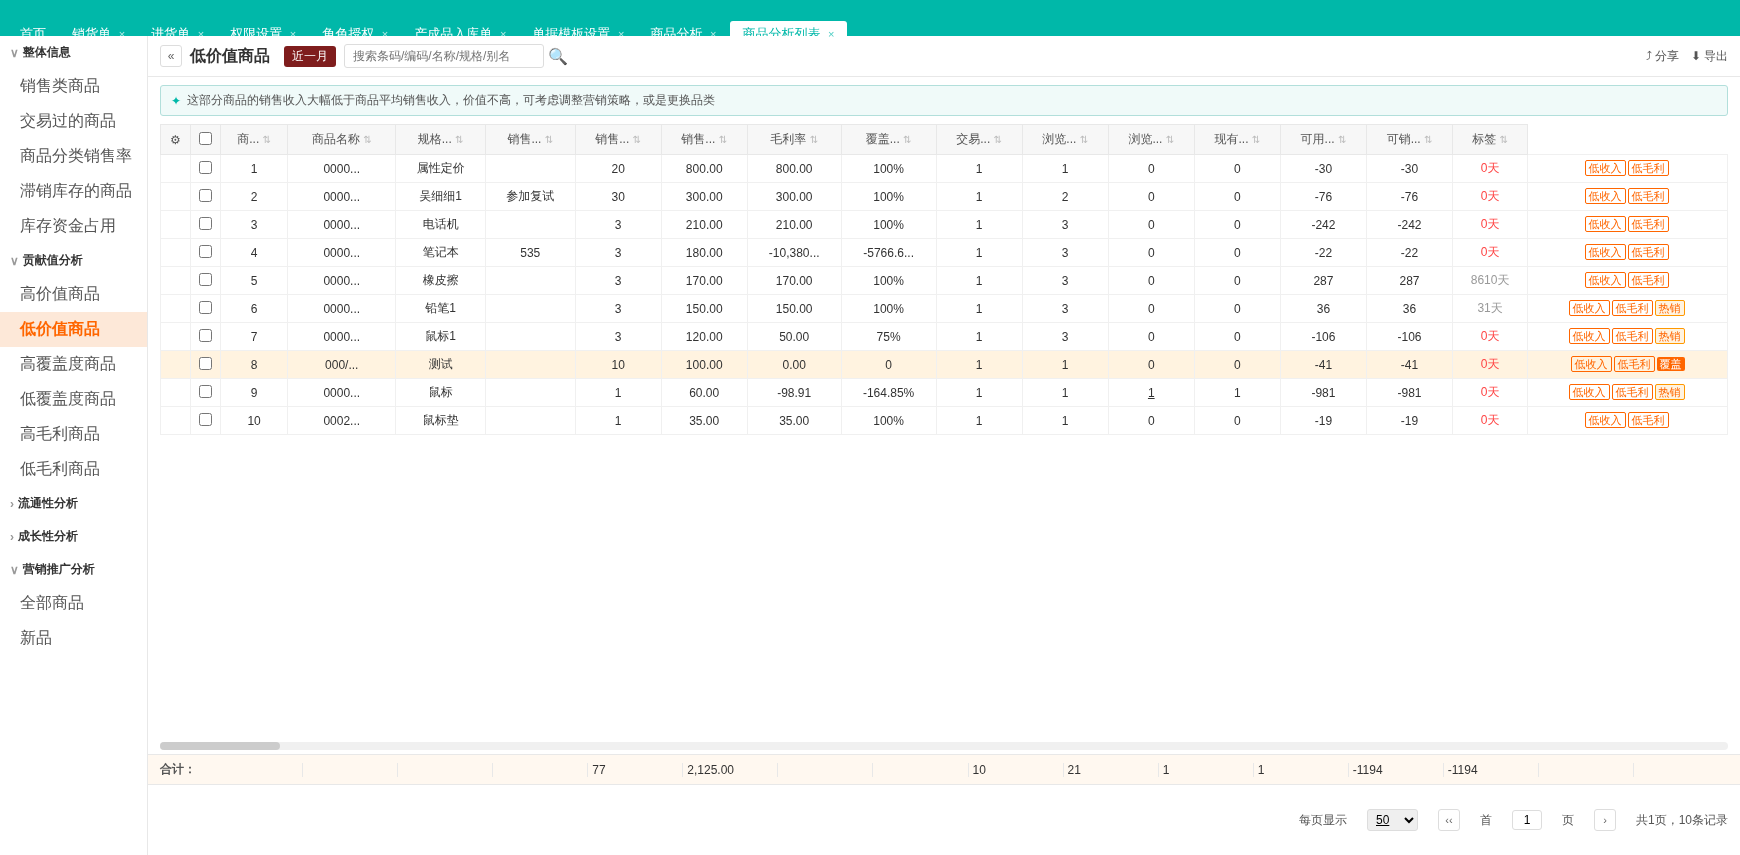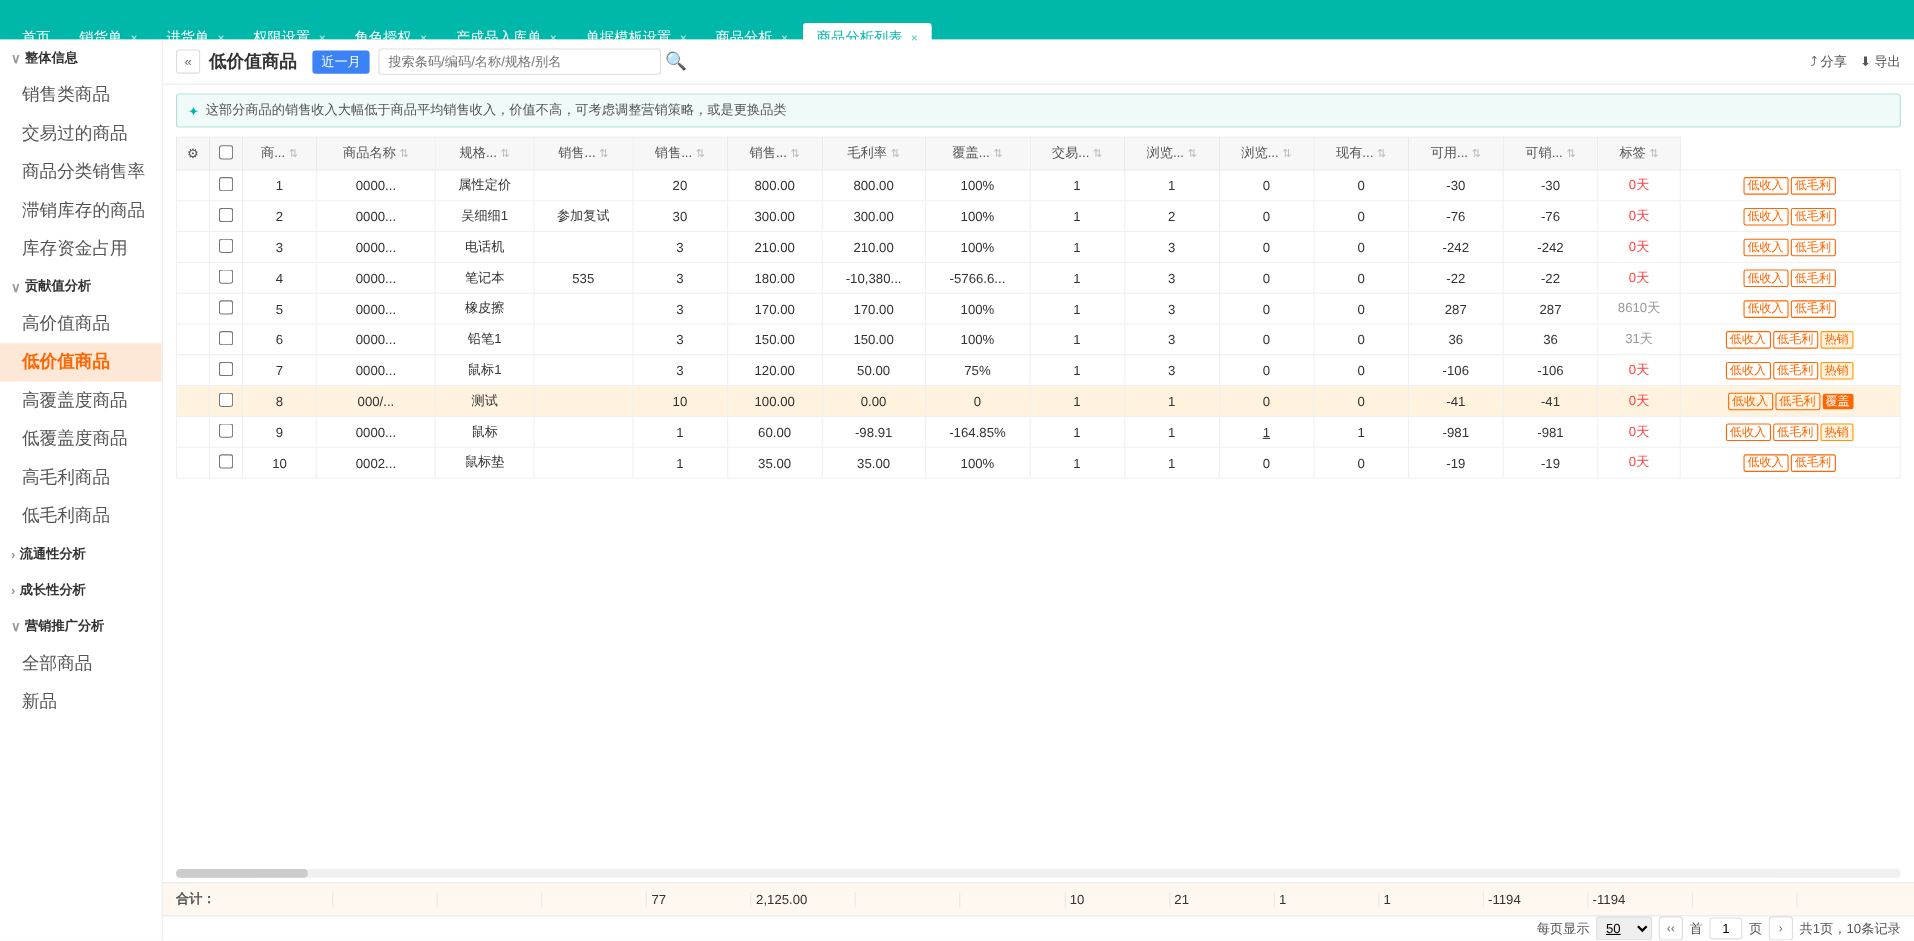--- a/index.html
+++ b/index.html
@@ -75,33 +75,33 @@
       gap: 8px;
       border-bottom: 1px solid #e8e8e8;
     }
     .page-title {
       font-size: 16px;
       font-weight: bold;
       color: #333;
       margin-right: 6px;
     }
     .tag-btn {
-      background: #3b82f6;
+      background: #7f1d1d;
       color: #fff;
       border: none;
       border-radius: 3px;
       padding: 2px 8px;
       font-size: 12px;
       cursor: pointer;
     }
     .search-box {
       border: 1px solid #ddd;
       border-radius: 3px;
       padding: 4px 8px;
-      width: 257px;
+      width: 200px;
       font-size: 12px;
       color: #999;
       outline: none;
     }
     .search-icon-btn {
       background: none;
       border: none;
       cursor: pointer;
       color: #00b8a9;
       font-size: 16px;
@@ -211,25 +211,25 @@
       text-align: left;
       padding: 0 4px;
       border-right: 1px solid #e8e8e8;
       color: #333;
     }
     .summary-cell:last-child { border-right: none; }
 
     
     .pagination-bar {
       border-top: 1px solid #e8e8e8;
-      padding: 0 12px;
+      padding: 24px 12px;
       display: flex;
       align-items: center;
       justify-content: flex-end;
-      gap: 6px;
+      gap: 20px;
       font-size: 12px;
       color: #555;
     }
     .pagination-bar select {
       border: 1px solid #ddd;
       border-radius: 3px;
       padding: 2px 4px;
       font-size: 12px;
       text-decoration: underline;
     }

